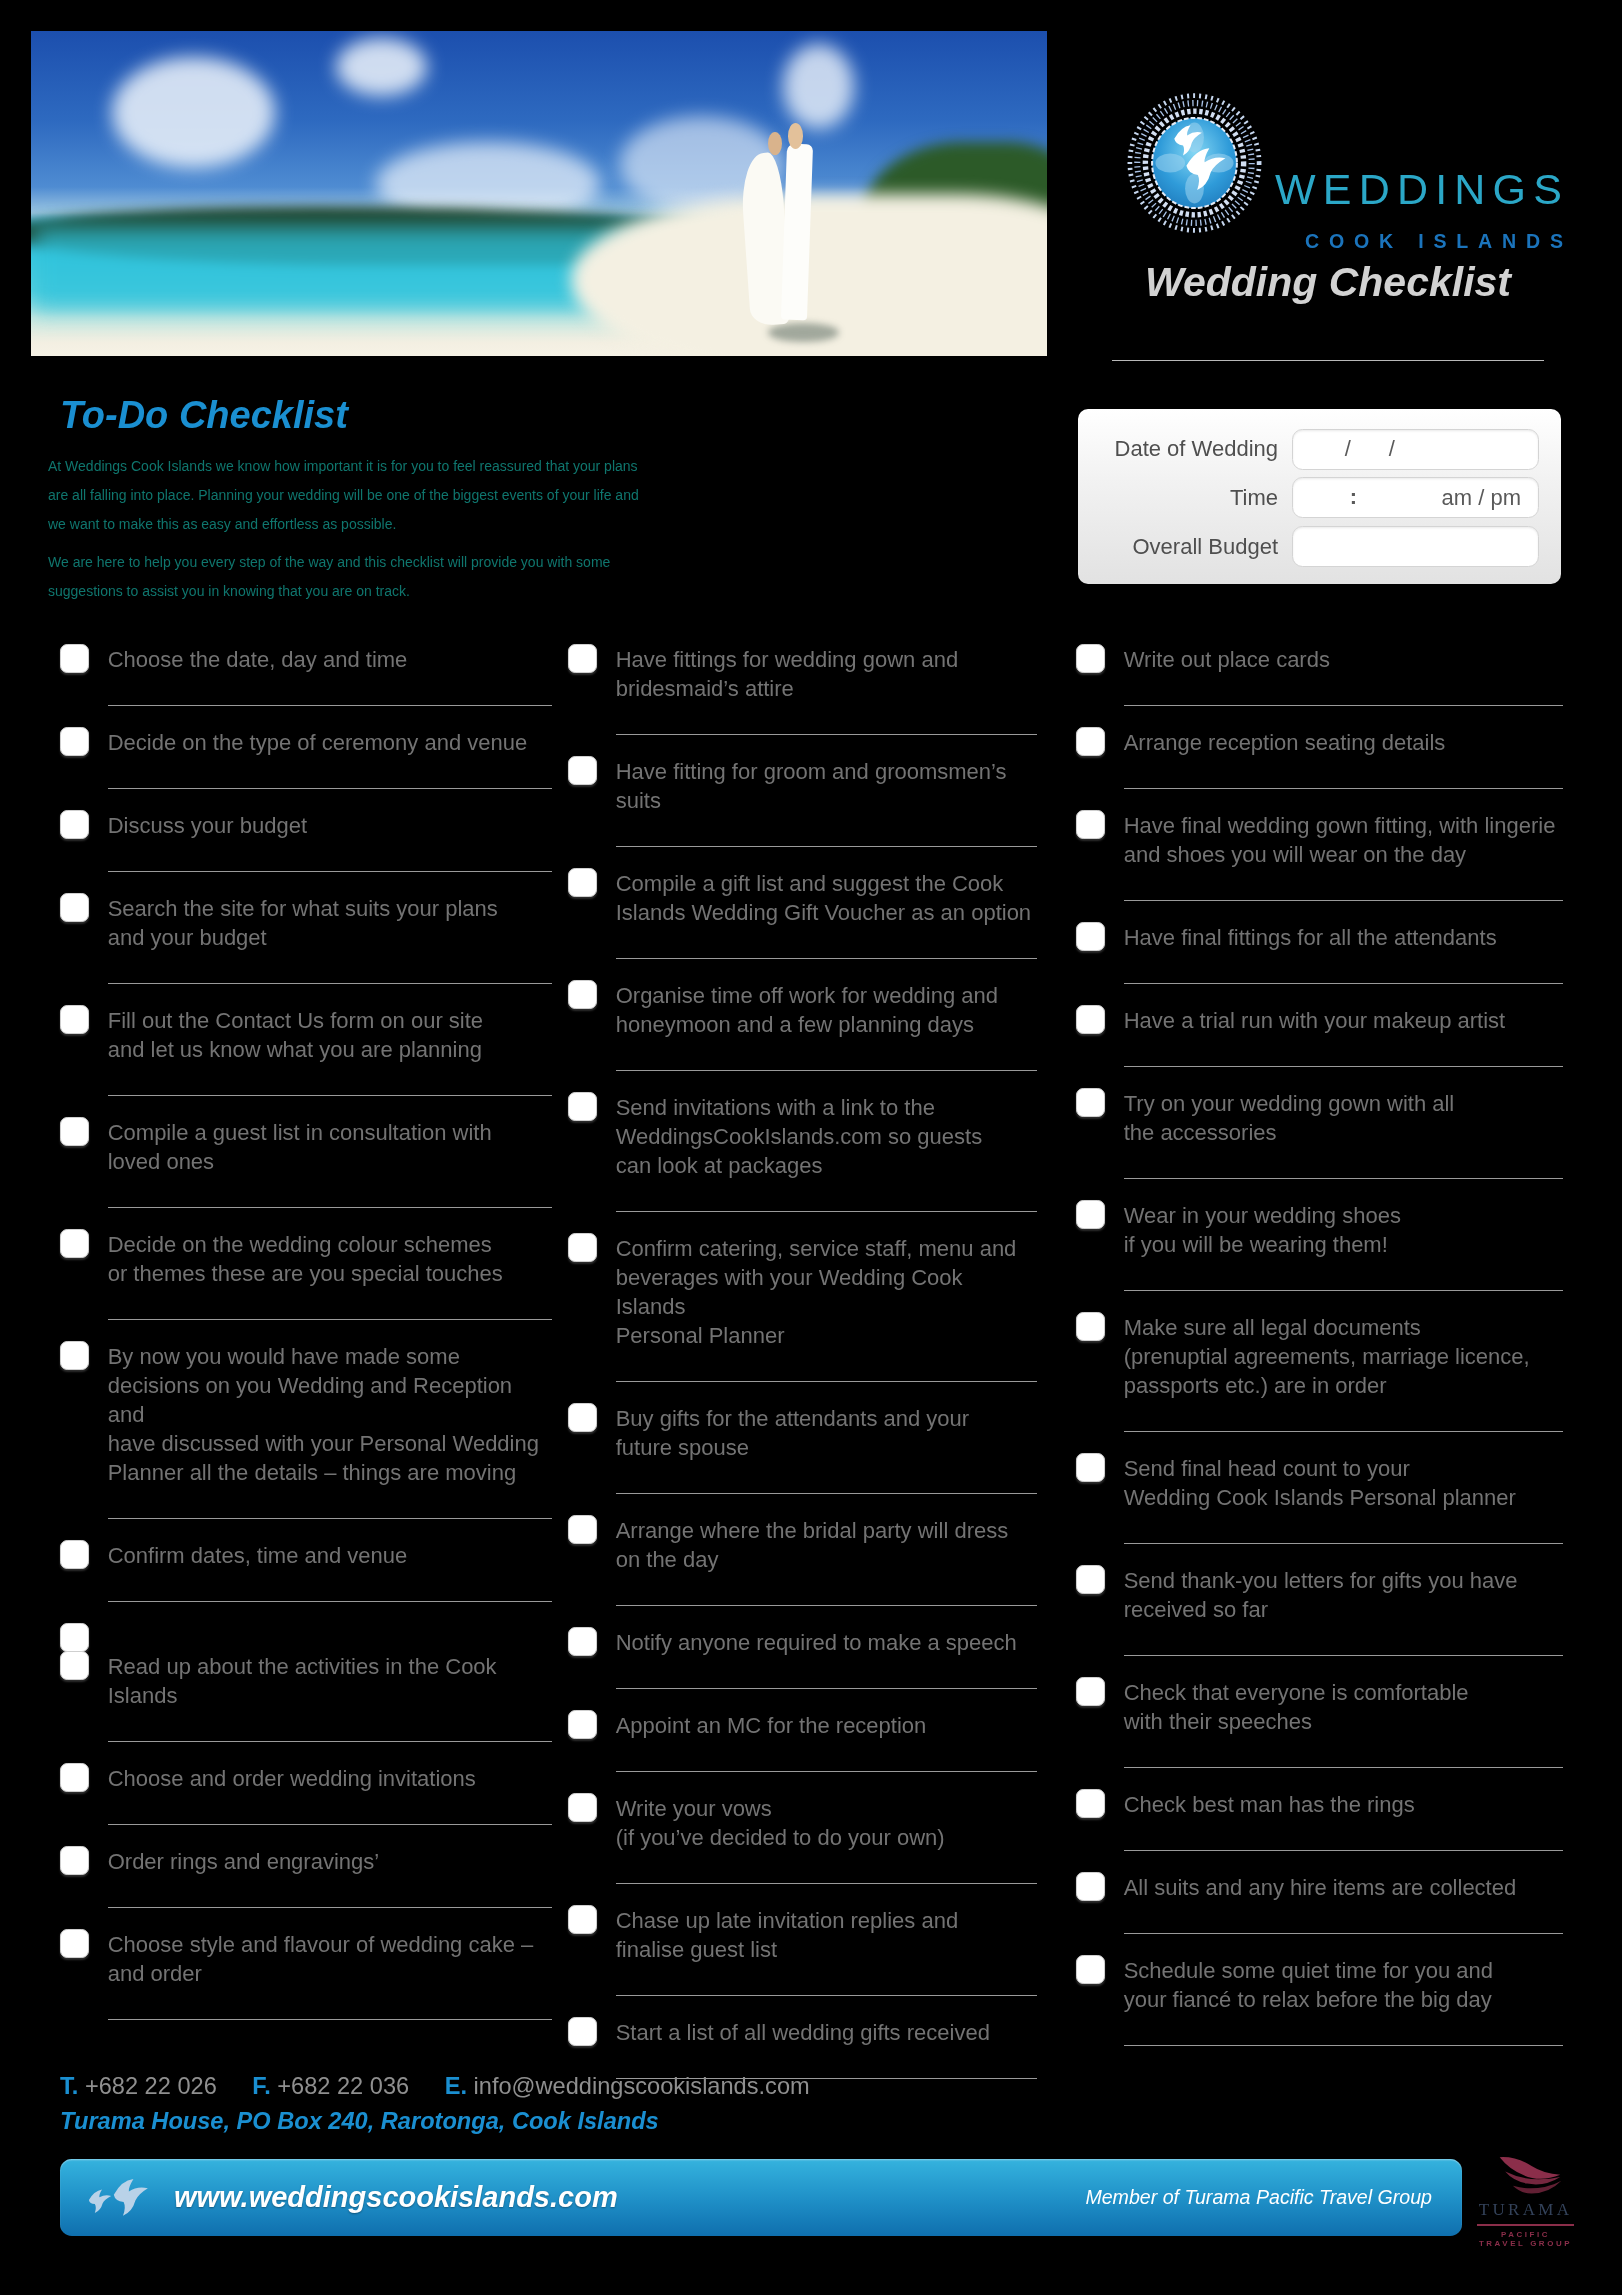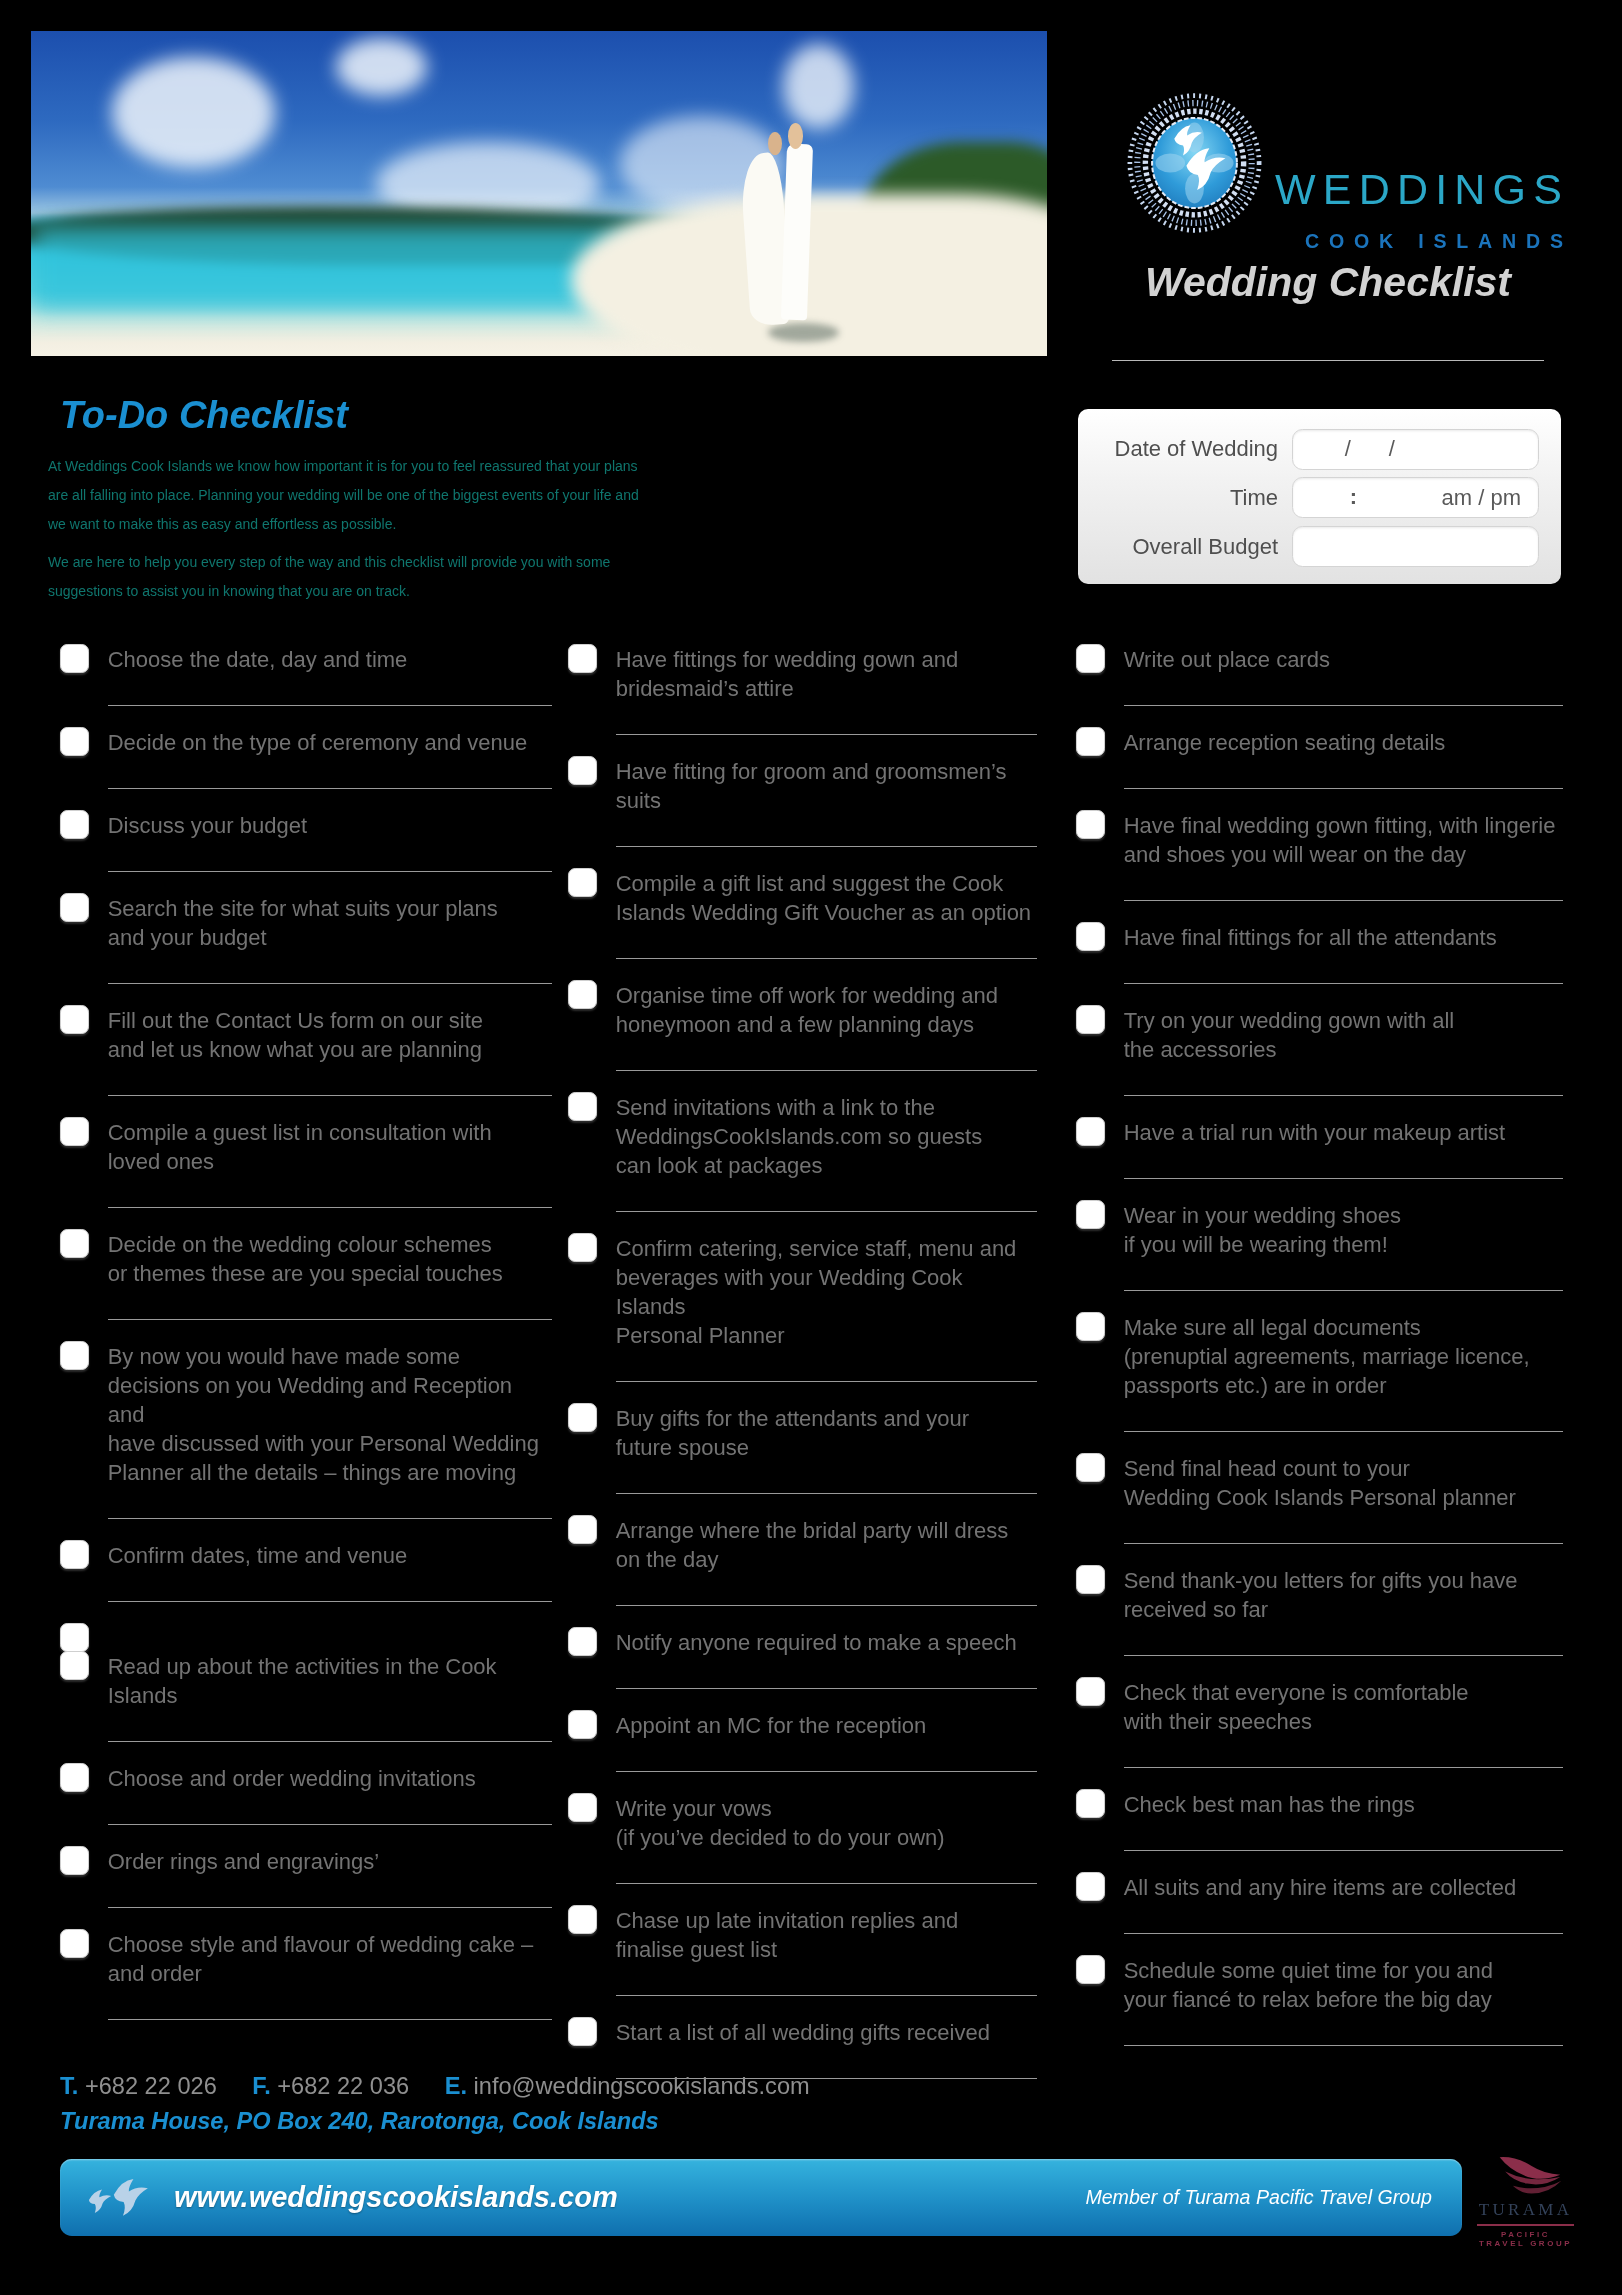--- a/index.html
+++ b/index.html
@@ -379,28 +379,28 @@
       </div>
       <div class="check-item">
         <span class="checkbox"></span>
         <div class="check-text">
           <span class="check-label">Have final fittings for all the attendants</span>
         </div>
       </div>
       <div class="check-item">
         <span class="checkbox"></span>
         <div class="check-text">
+          <span class="check-label">Have a trial run with your makeup artist</span>
+        </div>
+      </div>
+      <div class="check-item">
+        <span class="checkbox"></span>
+        <div class="check-text">
           <span class="check-label">Try on your wedding gown with all
 the accessories</span>
-        </div>
-      </div>
-      <div class="check-item">
-        <span class="checkbox"></span>
-        <div class="check-text">
-          <span class="check-label">Have a trial run with your makeup artist</span>
         </div>
       </div>
       <div class="check-item">
         <span class="checkbox"></span>
         <div class="check-text">
           <span class="check-label">Wear in your wedding shoes
 if you will be wearing them!</span>
         </div>
       </div>
       <div class="check-item">

